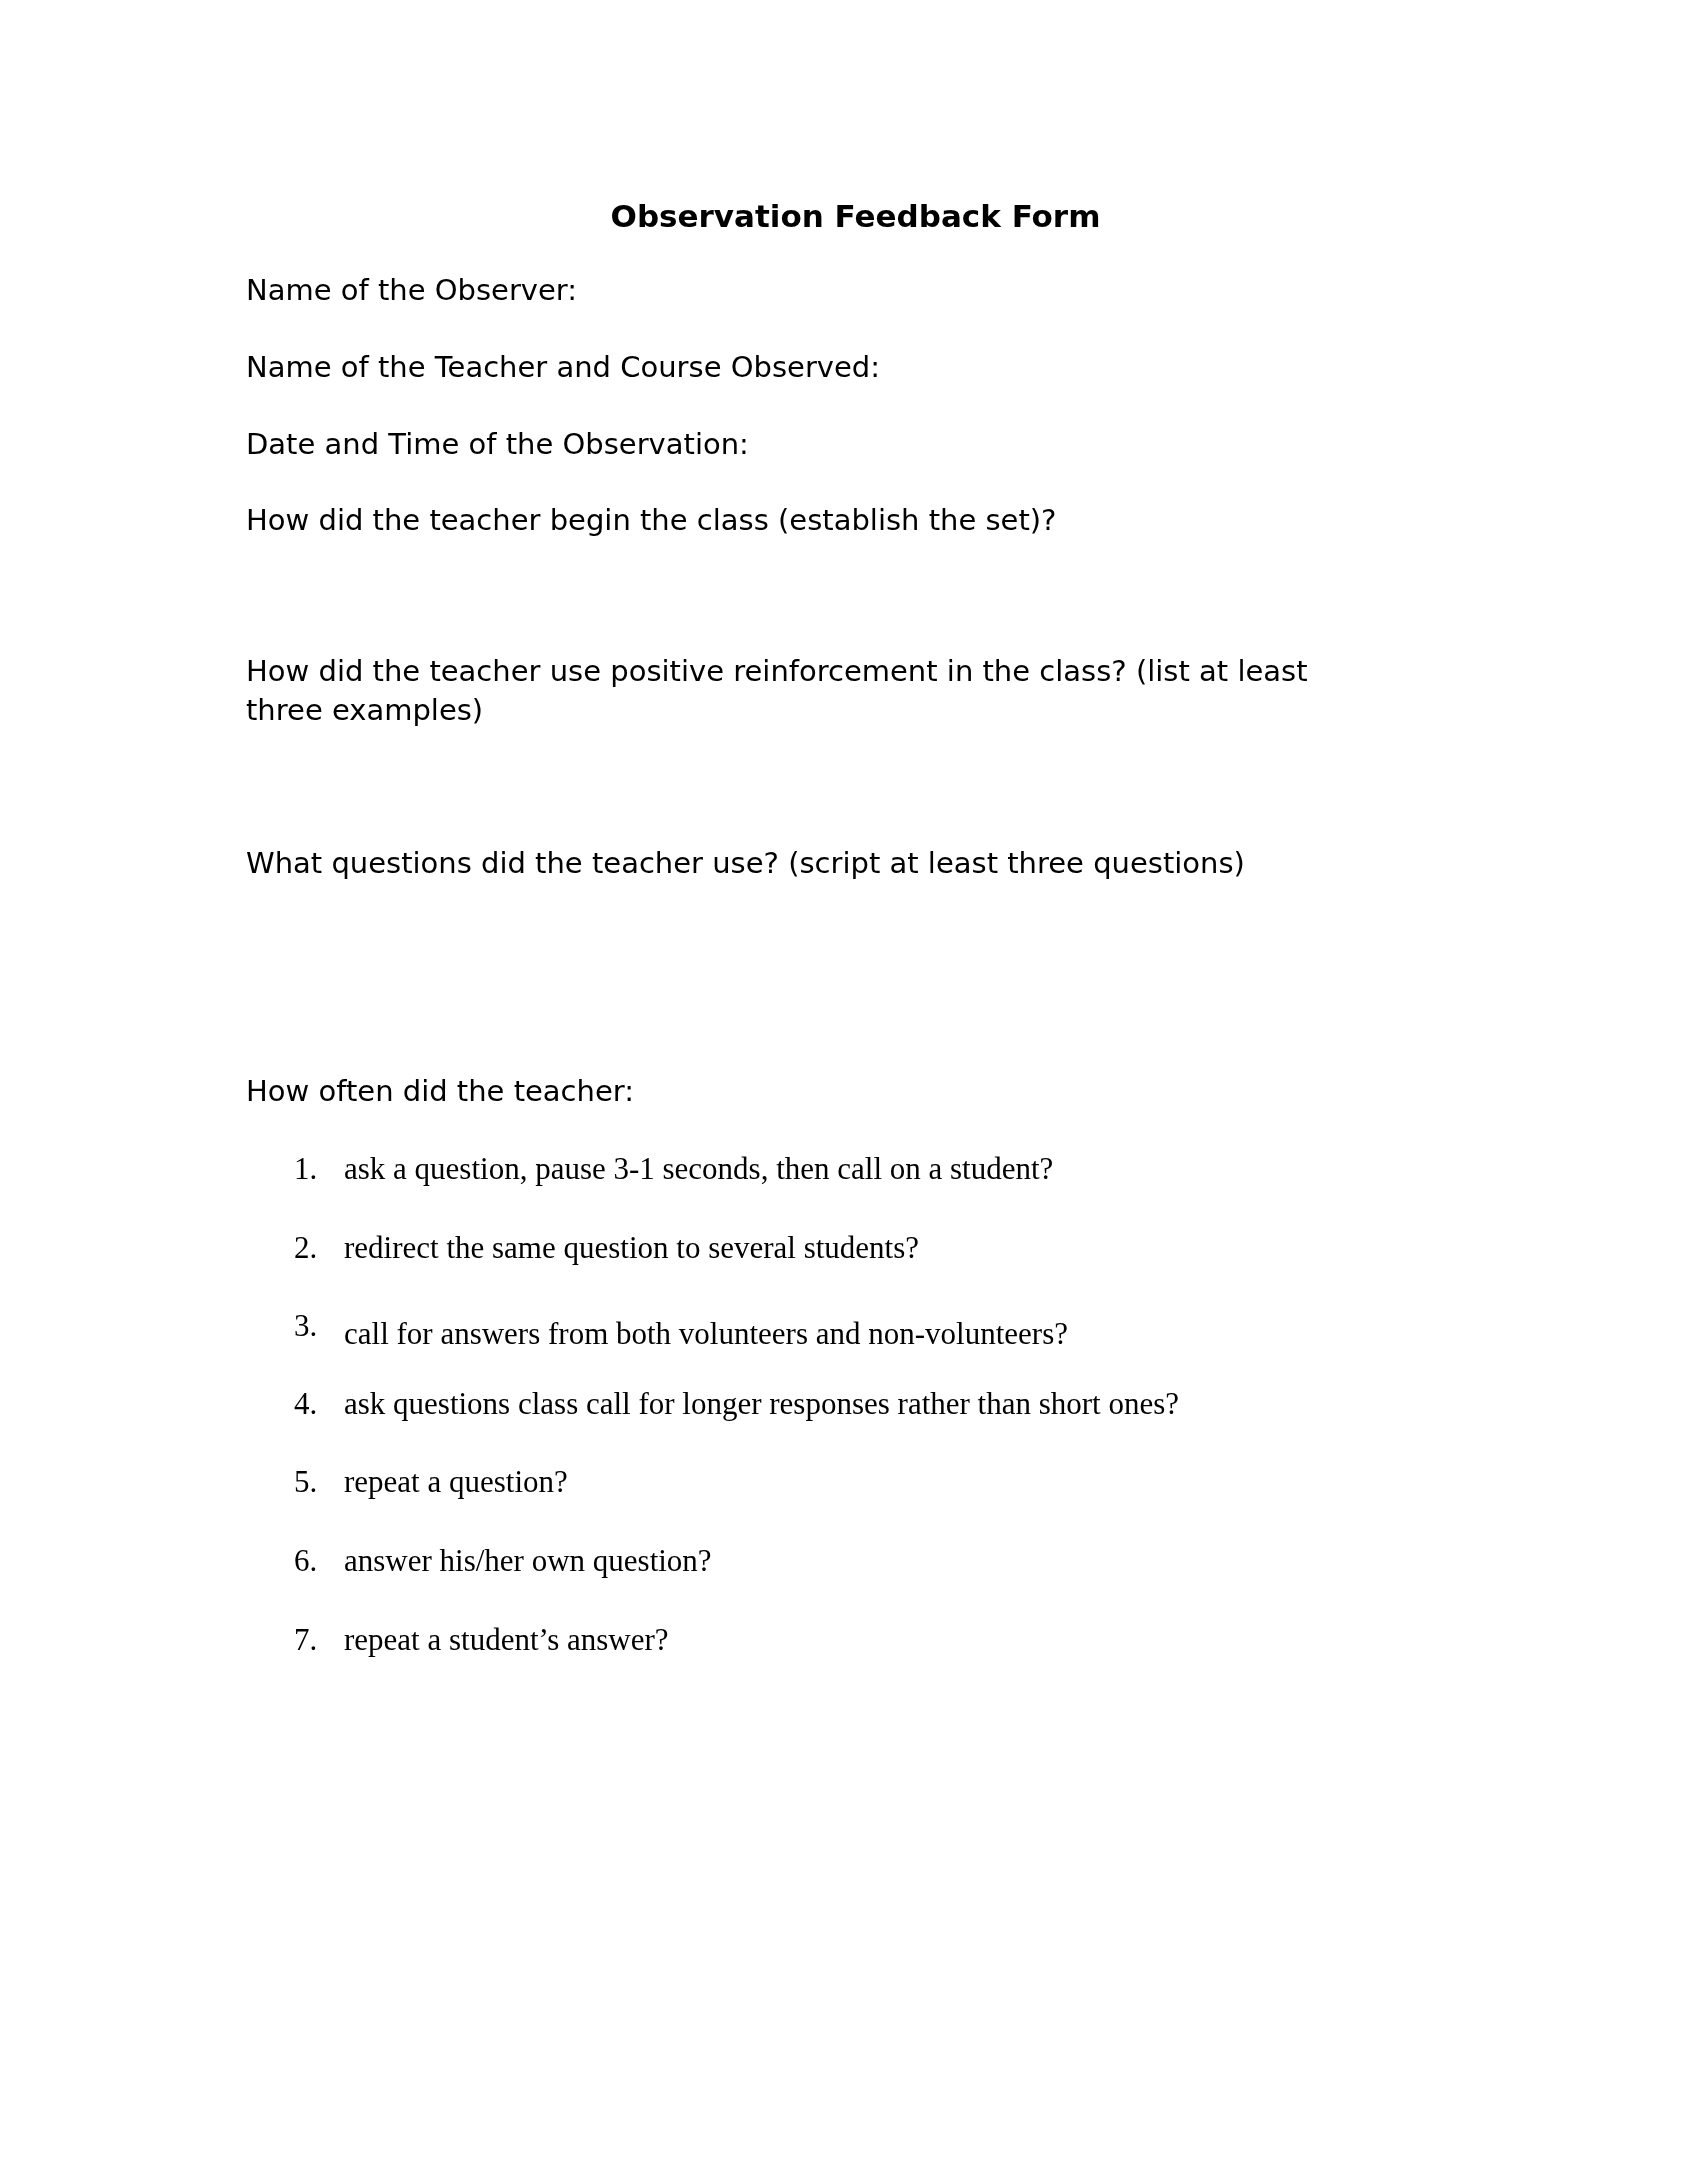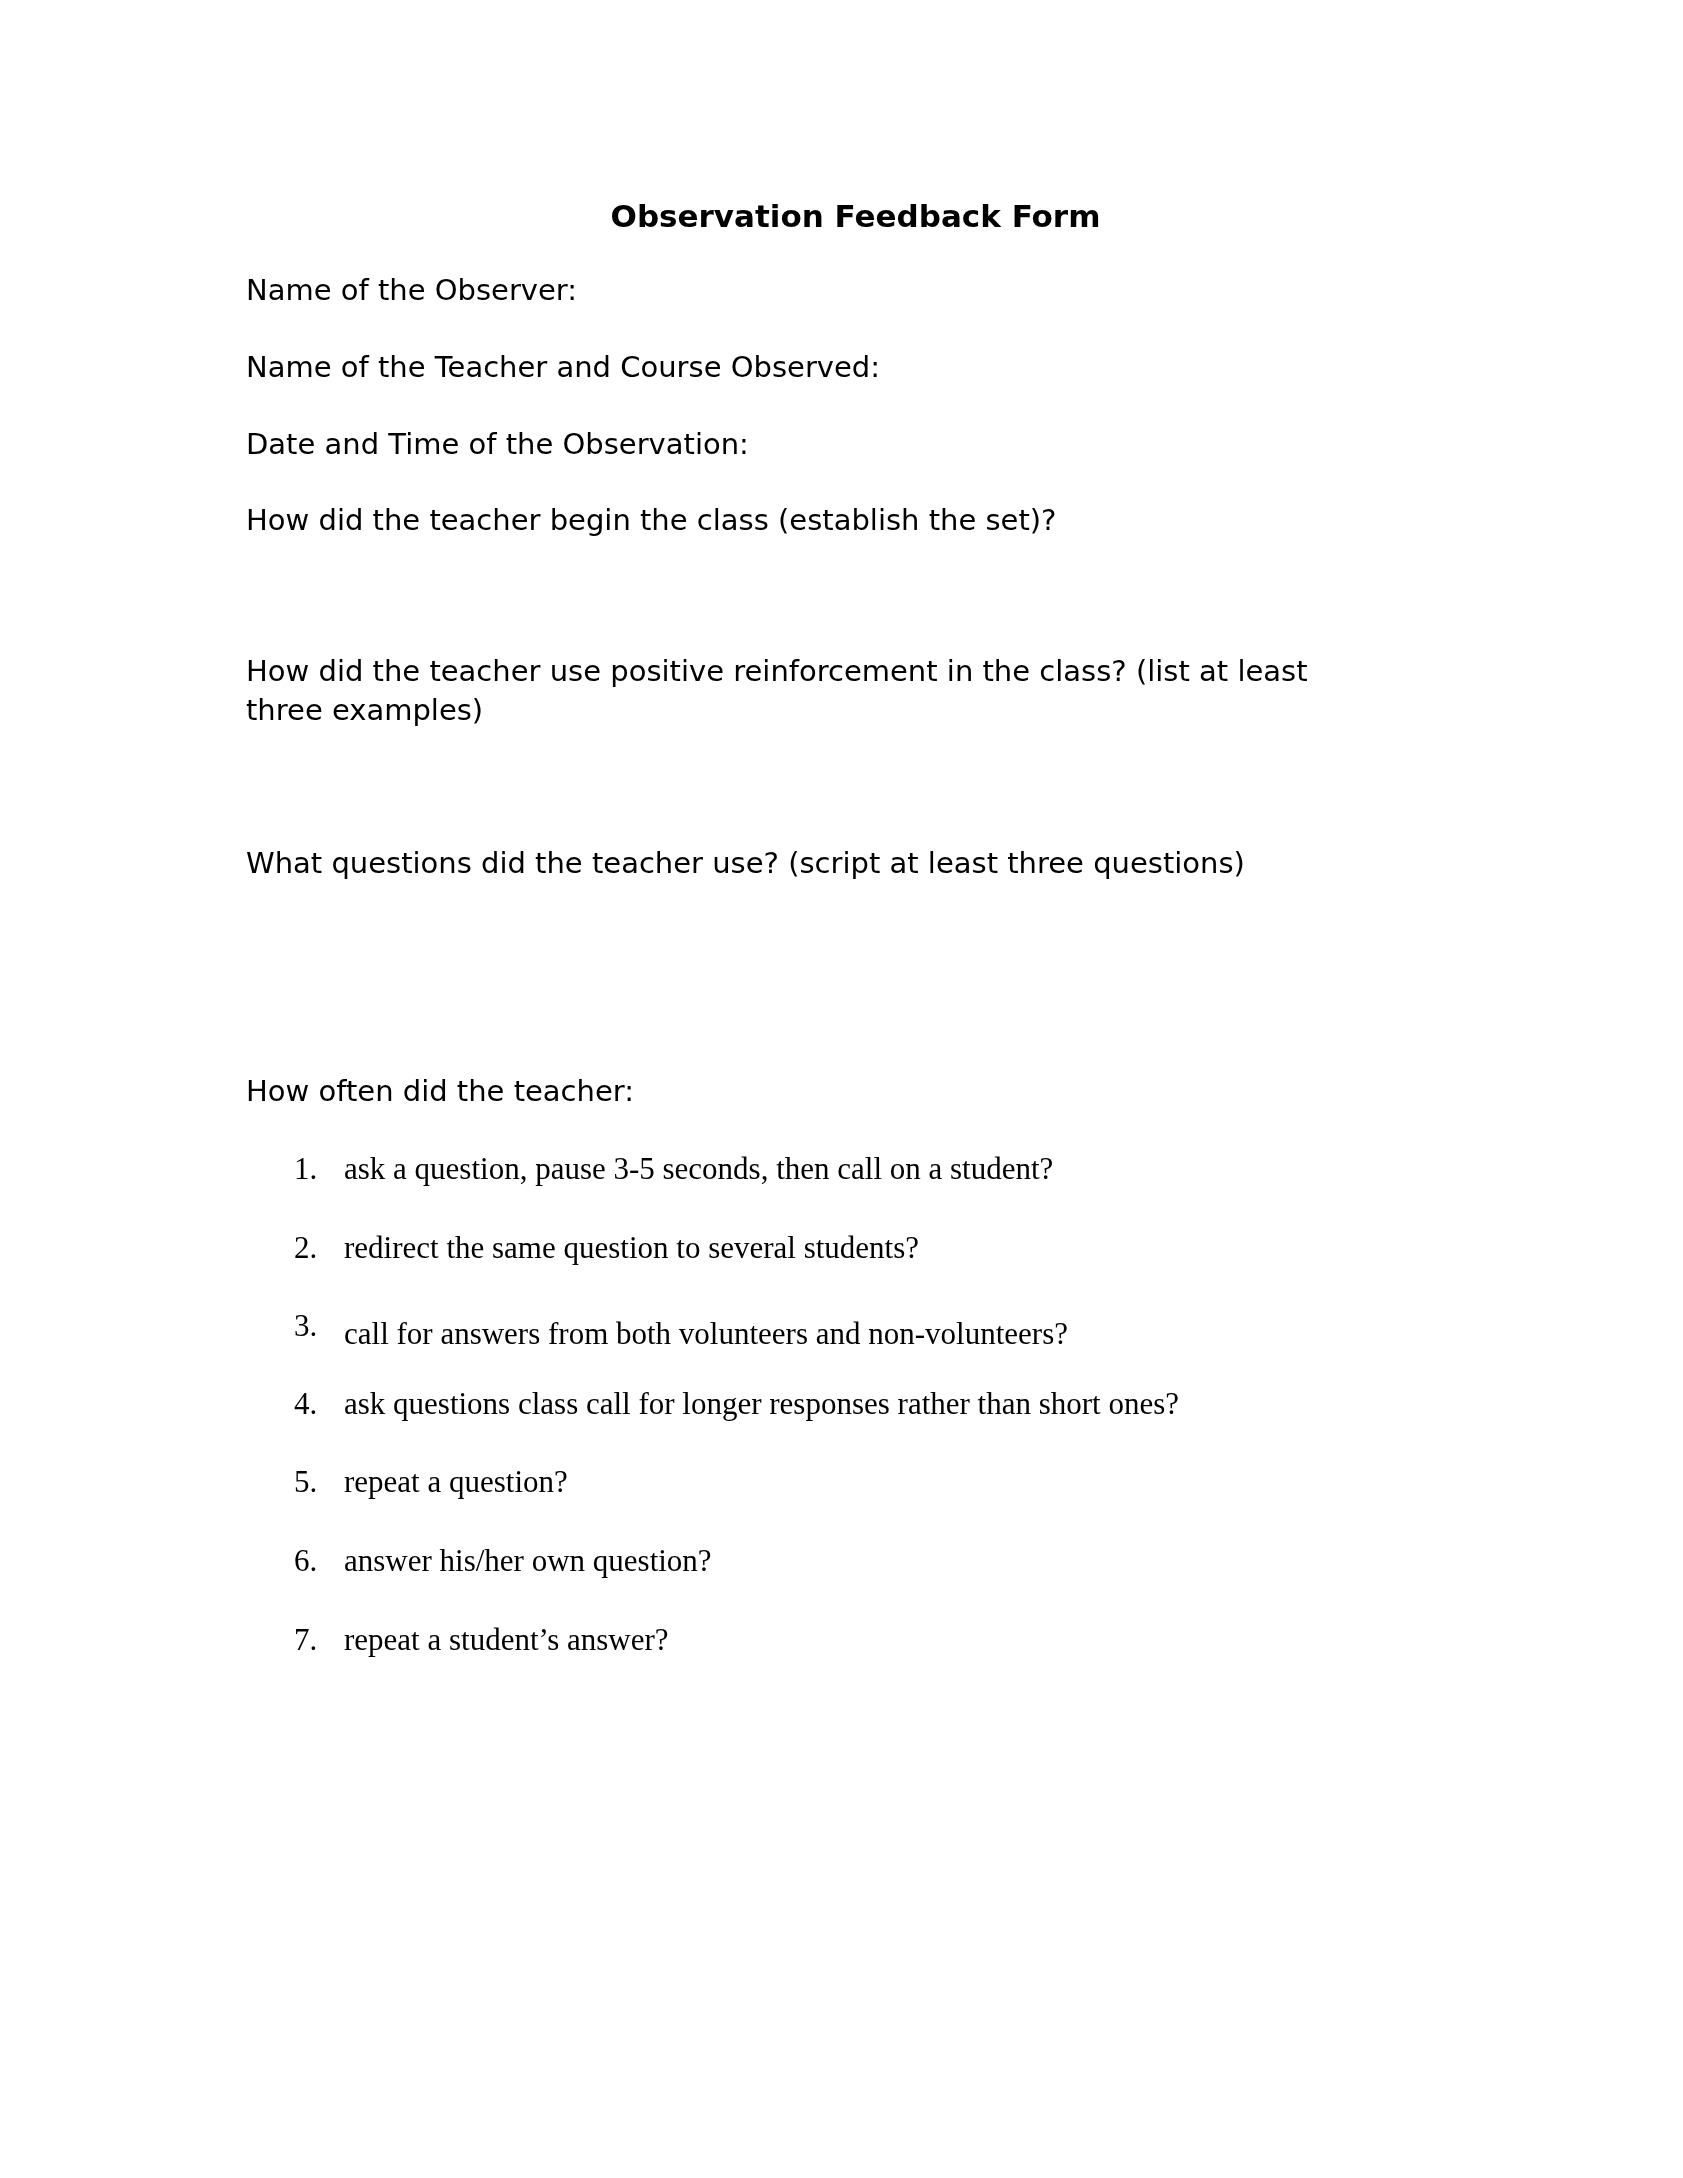--- a/index.html
+++ b/index.html
@@ -33,21 +33,21 @@
 
   <div class="sans" style="top:501px;">How did the teacher begin the class (establish the set)?</div>
   <div class="sans" style="top:652px; width:1139px;">How did the teacher use positive reinforcement in the class?  (list at least three examples)</div>
   <div class="sans" style="top:844px; width:1238px;">What questions did the teacher use?  (script at least three questions)</div>
 
   <div class="sans" style="top:1072px;">How often did the teacher:</div>
 
   <div>
     <div>
       <span class="num" style="top:1150px;">1.</span>
-      <span class="item-text" style="top:1150px;">ask a question, pause 3-5 seconds, then call on a student?</span>
+      <span class="item-text" style="top:1150px;">ask a question, pause 3-1 seconds, then call on a student?</span>
     </div>
     <div>
       <span class="num" style="top:1229px;">2.</span>
       <span class="item-text" style="top:1229px;">redirect the same question to several students?</span>
     </div>
     <div>
       <span class="num" style="top:1307px;">3.</span>
       <span class="item-text" style="top:1271px;margin-top:44px;">call for answers from both volunteers and non-volunteers?</span>
     </div>
     <div>

